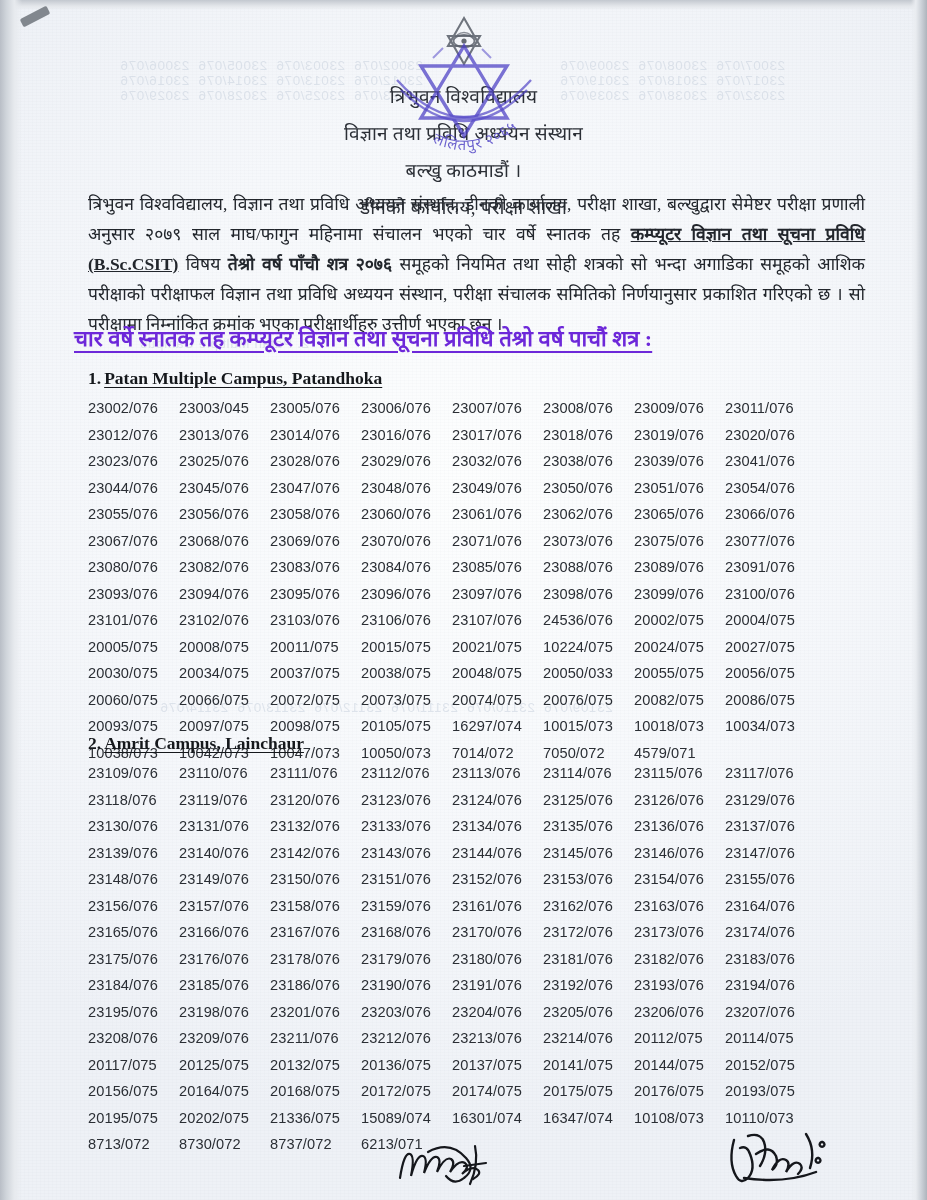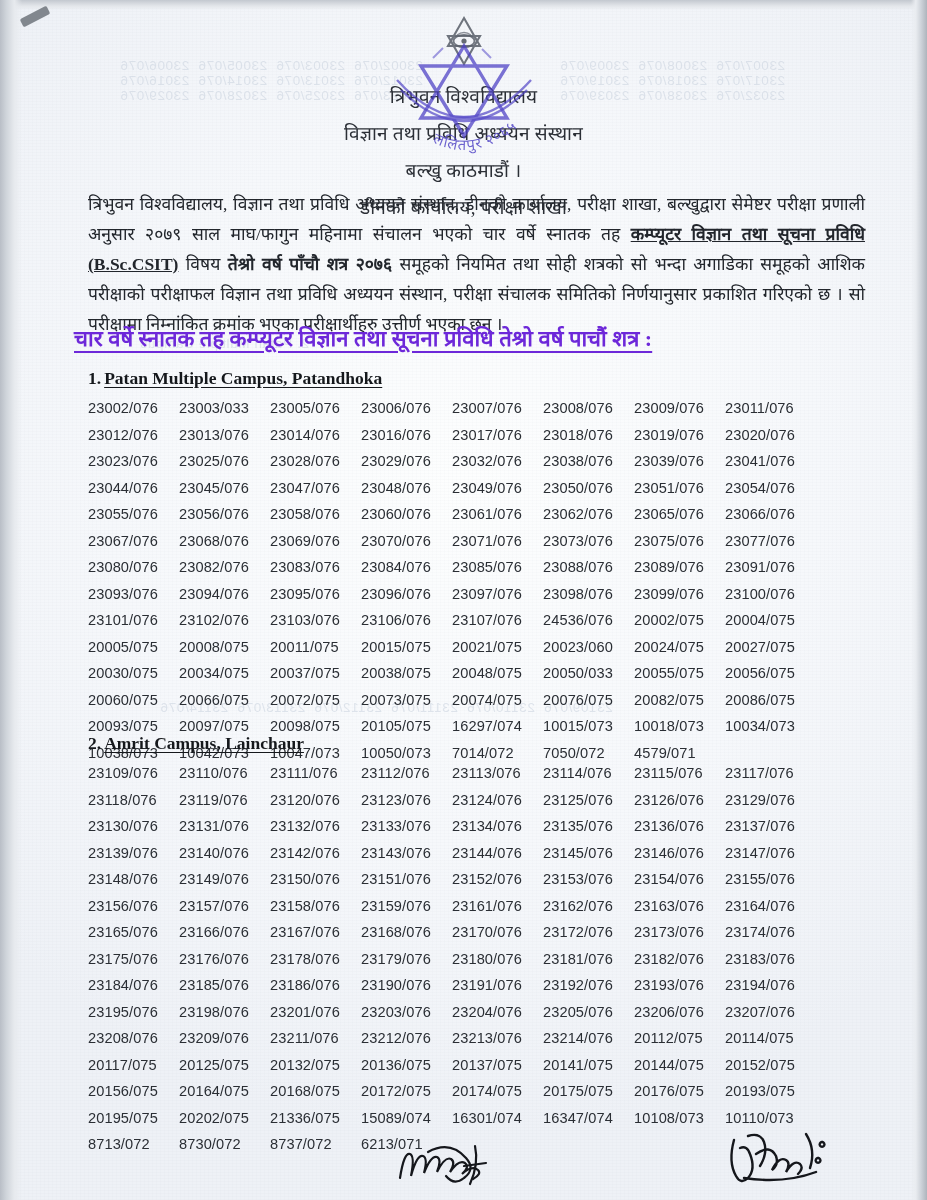--- a/index.html
+++ b/index.html
@@ -241,21 +241,21 @@
     <div class="para">त्रिभुवन विश्वविद्यालय, विज्ञान तथा प्रविधि अध्ययन संस्थान, डीनको कार्यालय, परीक्षा शाखा, बल्खुद्वारा सेमेष्टर परीक्षा प्रणाली अनुसार २०७९ साल माघ/फागुन महिनामा संचालन भएको चार वर्षे स्नातक तह <b class="u">कम्प्यूटर विज्ञान तथा सूचना प्रविधि (B.Sc.CSIT)</b> विषय <b>तेश्रो वर्ष पाँचौ शत्र २०७६</b> समूहको नियमित तथा सोही शत्रको सो भन्दा अगाडिका समूहको आशिक परीक्षाको परीक्षाफल विज्ञान तथा प्रविधि अध्ययन संस्थान, परीक्षा संचालक समितिको निर्णयानुसार प्रकाशित गरिएको छ । सो परीक्षामा निम्नांकित क्रमांक भएका परीक्षार्थीहरु उत्तीर्ण भएका छन् ।</div>
 
     <div class="section-title">चार वर्षे स्नातक तह कम्प्यूटर विज्ञान तथा सूचना प्रविधि तेश्रो वर्ष पाचौं शत्र :</div>
 
     <div class="campus" style="top:368px;">
       <div class="campus-head">
         <span class="num">1.</span><span class="nm">Patan Multiple Campus, Patandhoka</span>
       </div>
       <div class="rollgrid">
           <div class="roll">23002/076</div>
-          <div class="roll">23003/033</div>
+          <div class="roll">23003/045</div>
           <div class="roll">23005/076</div>
           <div class="roll">23006/076</div>
           <div class="roll">23007/076</div>
           <div class="roll">23008/076</div>
           <div class="roll">23009/076</div>
           <div class="roll">23011/076</div>
           <div class="roll">23012/076</div>
           <div class="roll">23013/076</div>
           <div class="roll">23014/076</div>
           <div class="roll">23016/076</div>
@@ -317,21 +317,21 @@
           <div class="roll">23106/076</div>
           <div class="roll">23107/076</div>
           <div class="roll">24536/076</div>
           <div class="roll">20002/075</div>
           <div class="roll">20004/075</div>
           <div class="roll">20005/075</div>
           <div class="roll">20008/075</div>
           <div class="roll">20011/075</div>
           <div class="roll">20015/075</div>
           <div class="roll">20021/075</div>
-          <div class="roll">20023/060</div>
+          <div class="roll">10224/075</div>
           <div class="roll">20024/075</div>
           <div class="roll">20027/075</div>
           <div class="roll">20030/075</div>
           <div class="roll">20034/075</div>
           <div class="roll">20037/075</div>
           <div class="roll">20038/075</div>
           <div class="roll">20048/075</div>
           <div class="roll">20050/033</div>
           <div class="roll">20055/075</div>
           <div class="roll">20056/075</div>

